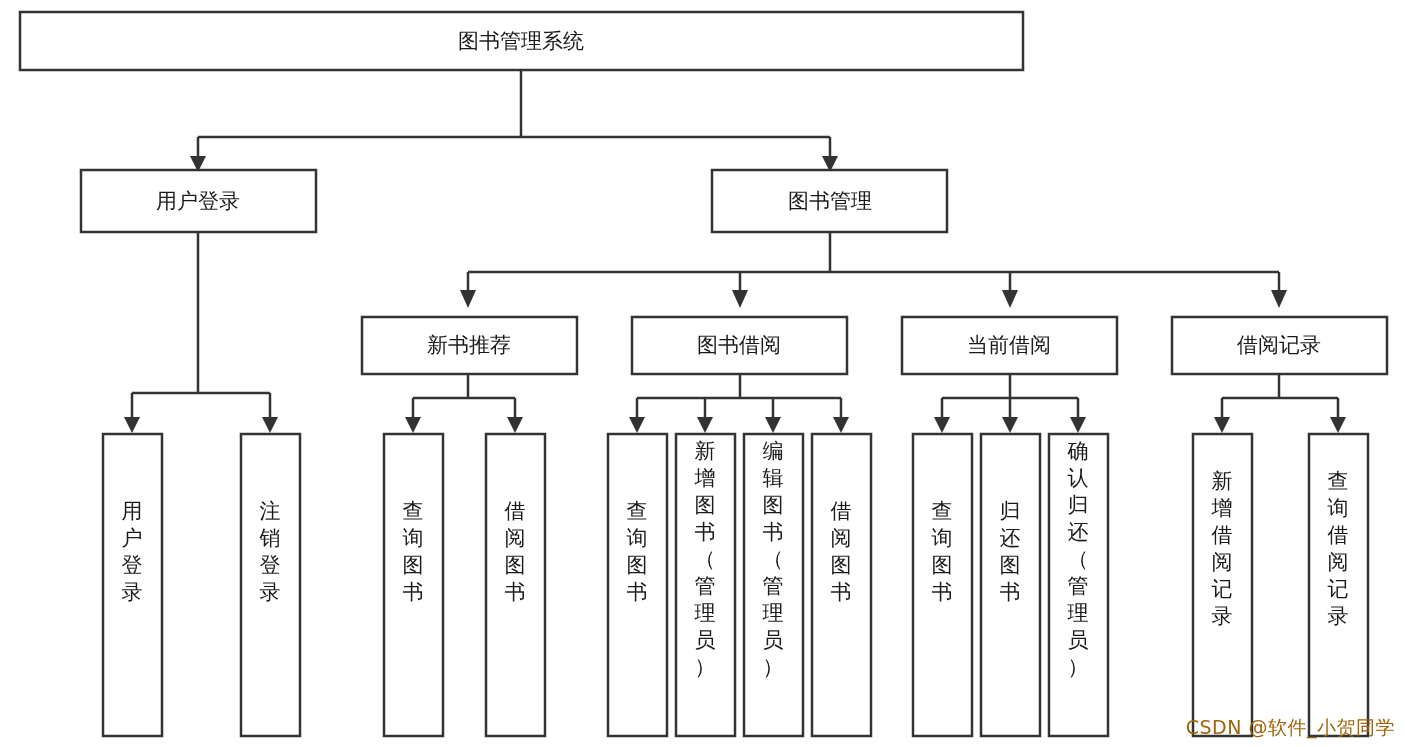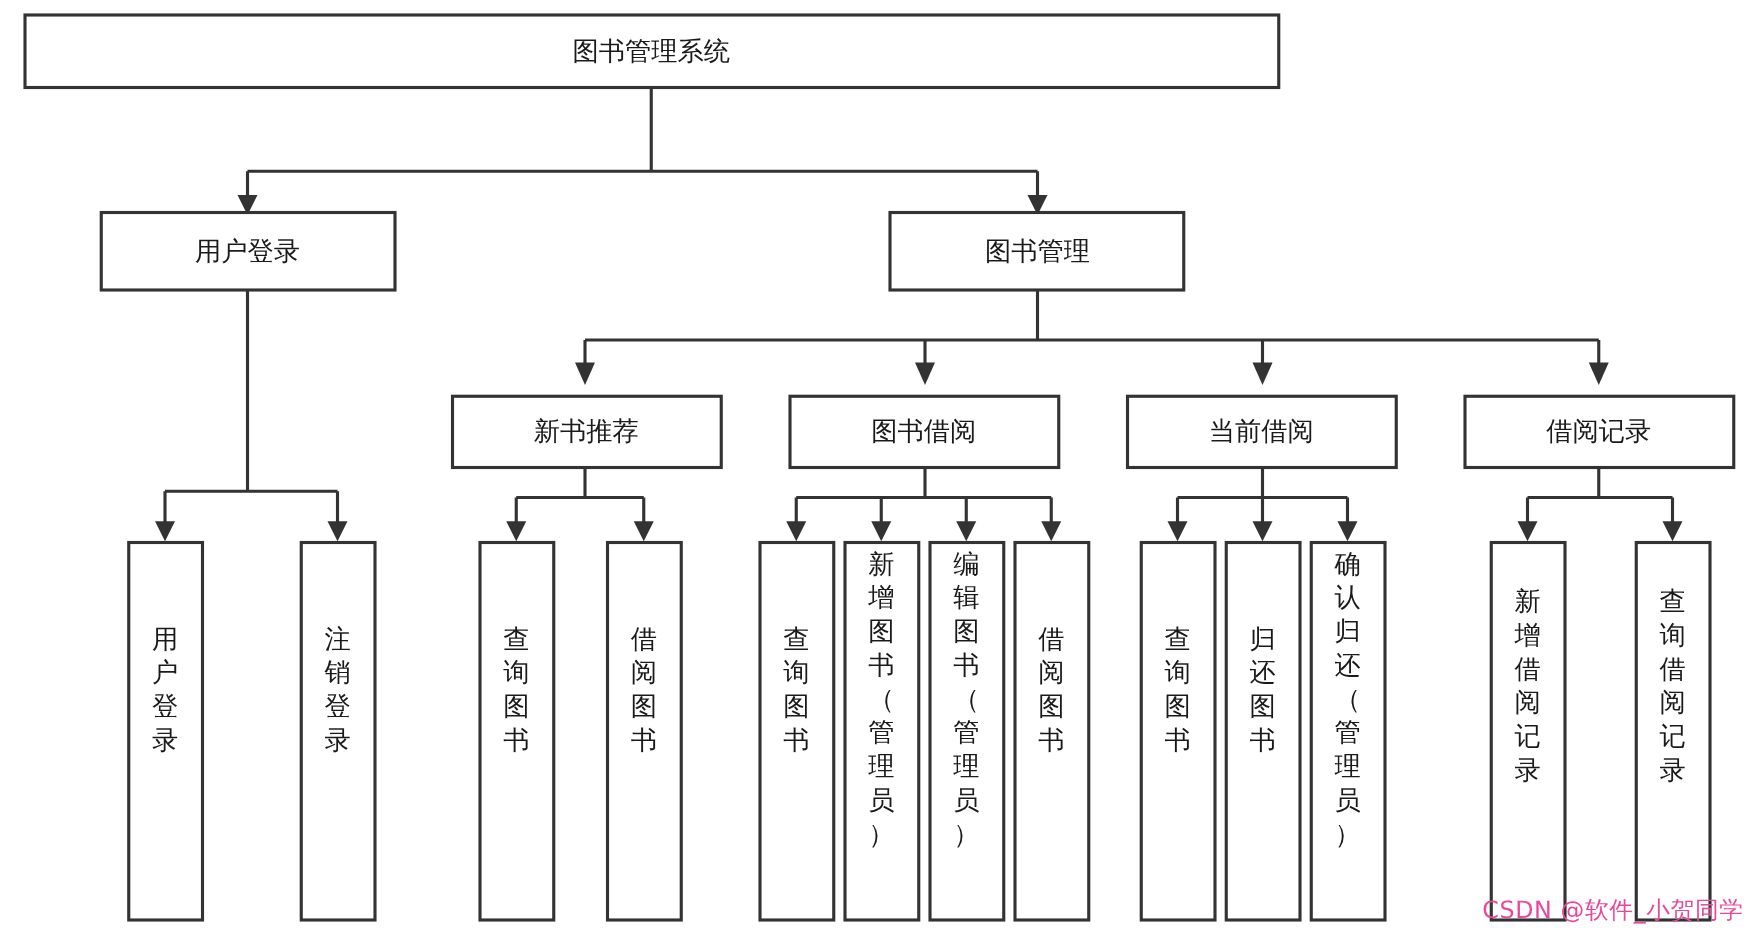--- a/index.html
+++ b/index.html
@@ -49,21 +49,21 @@
   .arrow-head {
     fill: #333333;
     stroke: none;
   }
   .watermark {
     position: absolute;
     right: 10px;
     bottom: 6px;
     font-family: "DejaVu Sans", "Liberation Sans", sans-serif;
     font-size: 19px;
-    color: #ec4899;
+    color: #a16207;
     white-space: nowrap;
     letter-spacing: 0.5px;
     pointer-events: none;
   }
 </style>
 </head>
 <body>
 
 <div id="diagram-root">
 

